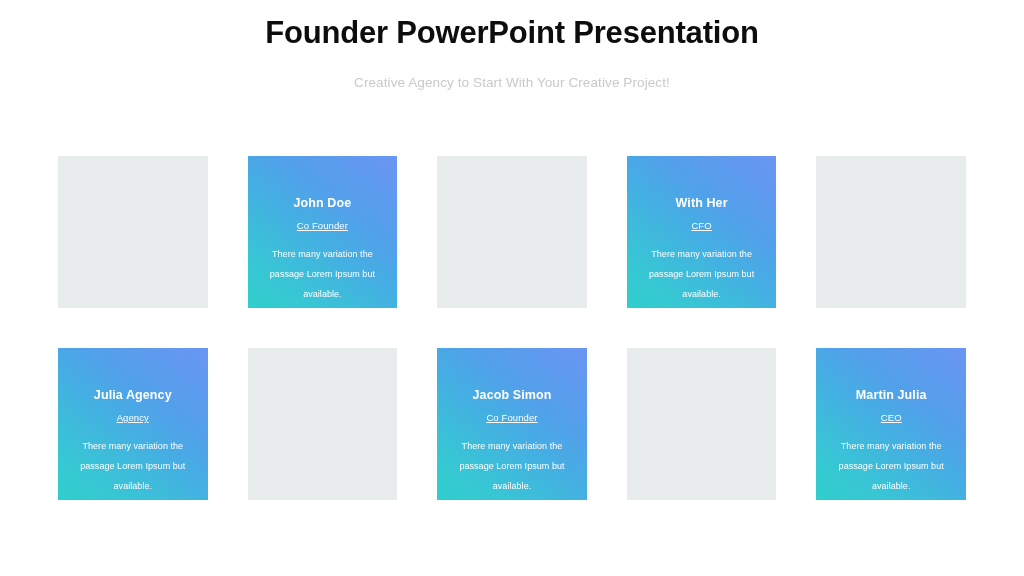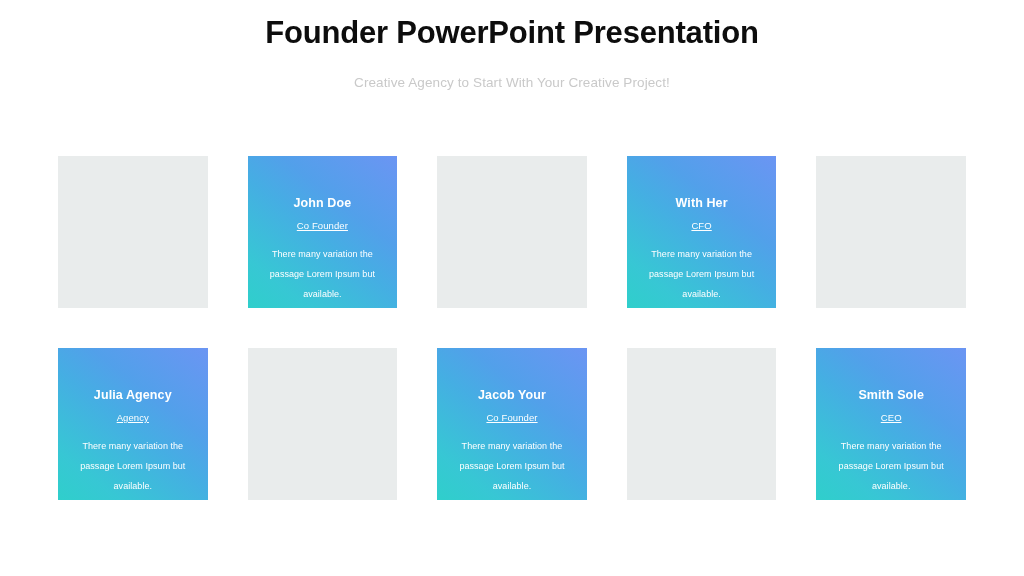--- a/index.html
+++ b/index.html
@@ -147,25 +147,25 @@
         <div class="member-bio">There many variation the passage Lorem Ipsum but available.</div>
       </div>
       <div class="cell cell-empty"></div>
       <div class="cell cell-card">
         <div class="member-name">Julia Agency</div>
         <div class="member-role">Agency</div>
         <div class="member-bio">There many variation the passage Lorem Ipsum but available.</div>
       </div>
       <div class="cell cell-empty"></div>
       <div class="cell cell-card">
-        <div class="member-name">Jacob Your</div>
+        <div class="member-name">Jacob Simon</div>
         <div class="member-role">Co Founder</div>
         <div class="member-bio">There many variation the passage Lorem Ipsum but available.</div>
       </div>
       <div class="cell cell-empty"></div>
       <div class="cell cell-card">
-        <div class="member-name">Smith Sole</div>
+        <div class="member-name">Martin Julia</div>
         <div class="member-role">CEO</div>
         <div class="member-bio">There many variation the passage Lorem Ipsum but available.</div>
       </div>
     </div>
 
 </div>
 
 </body></html>

